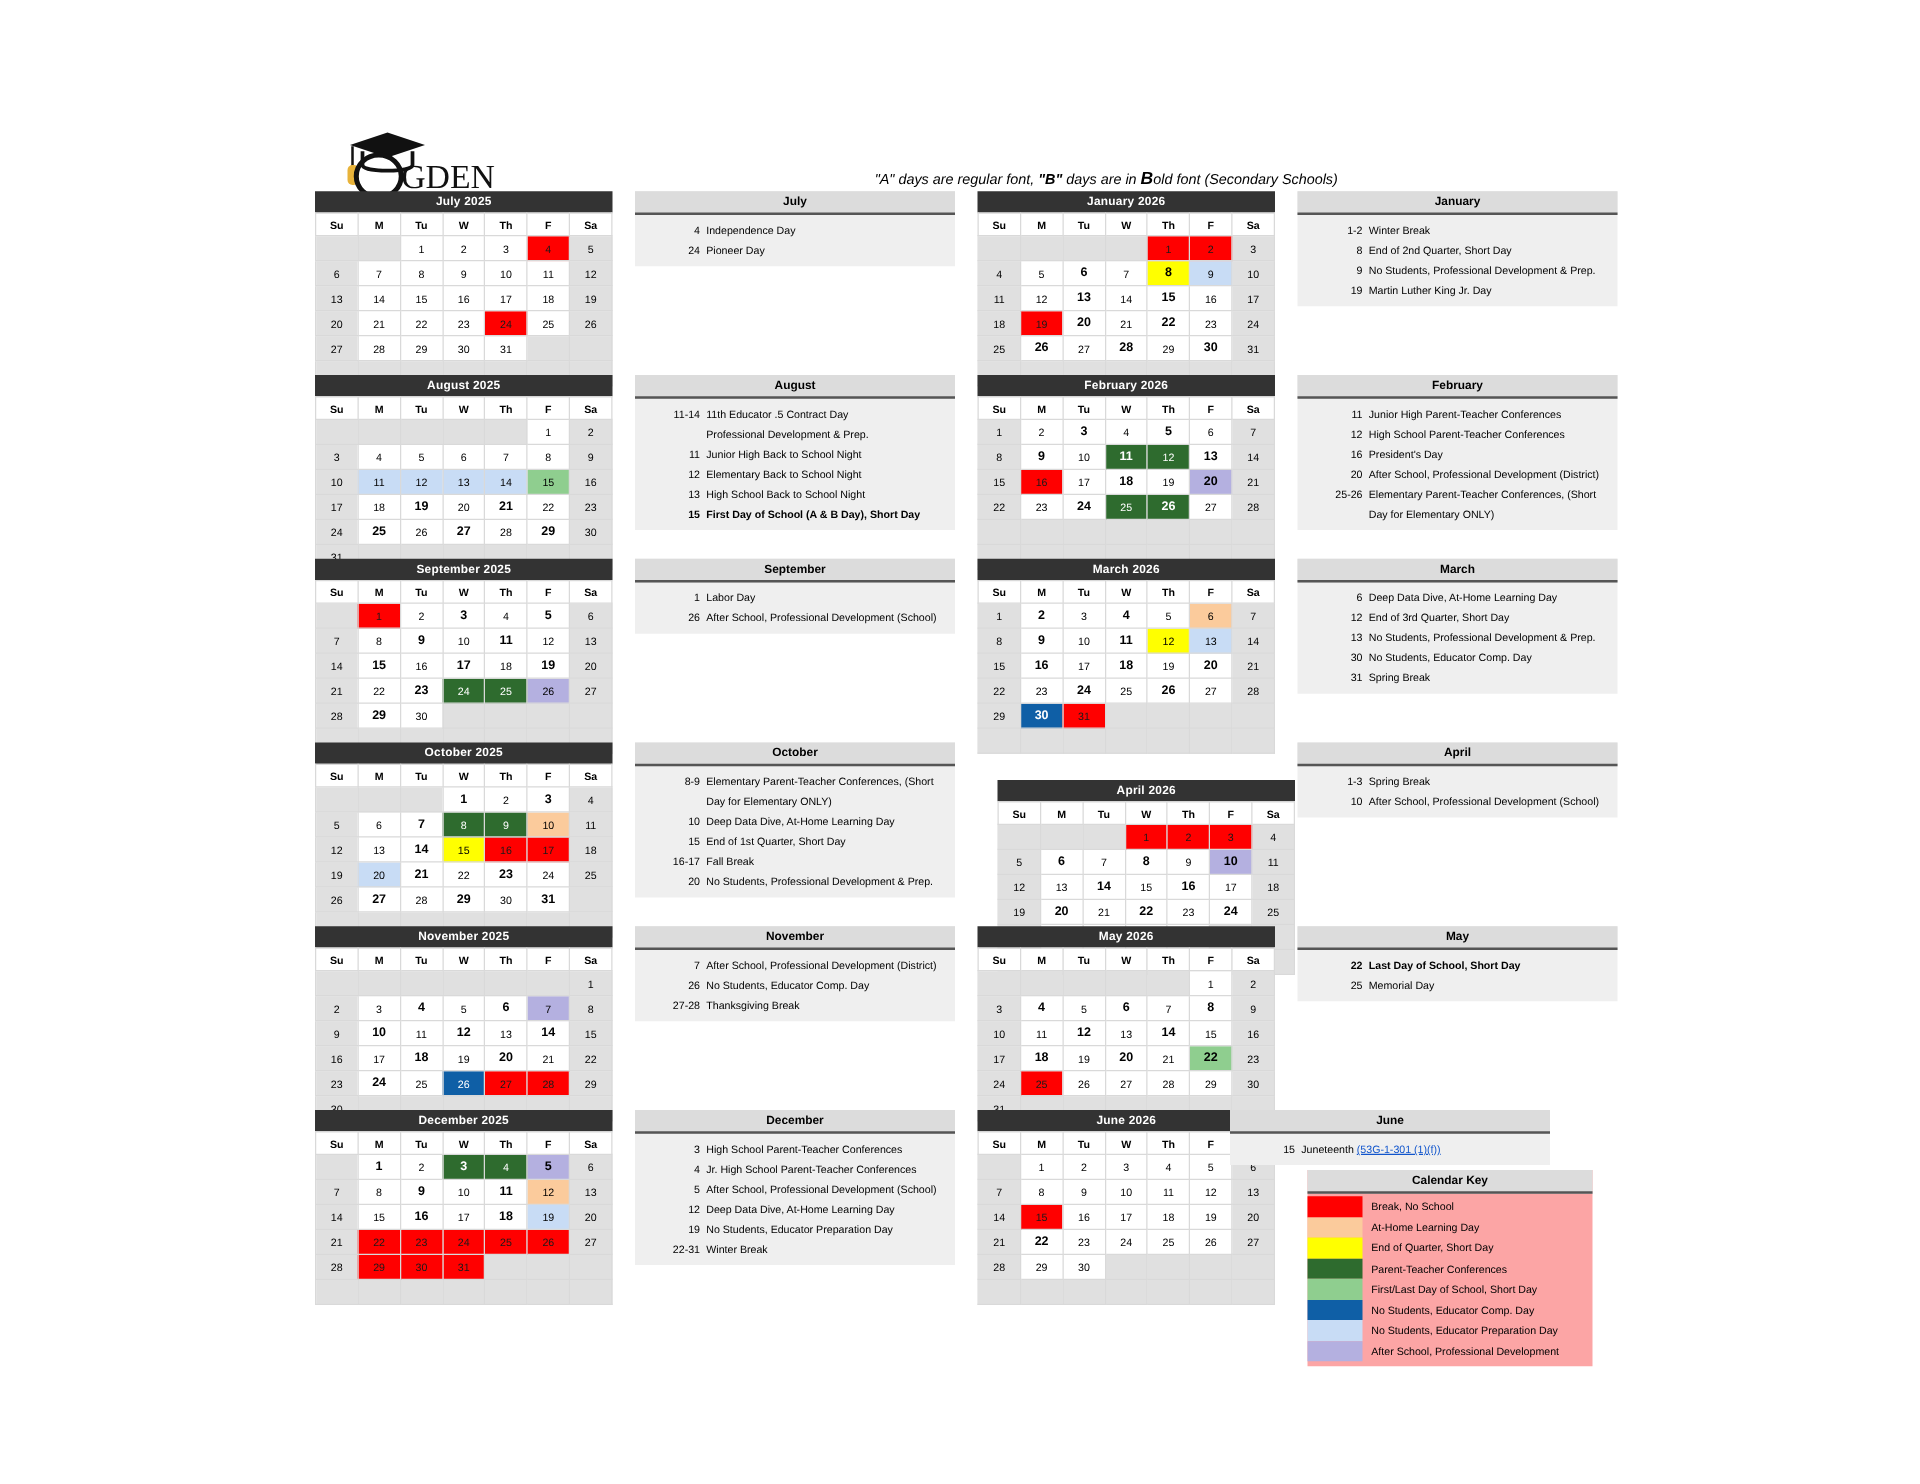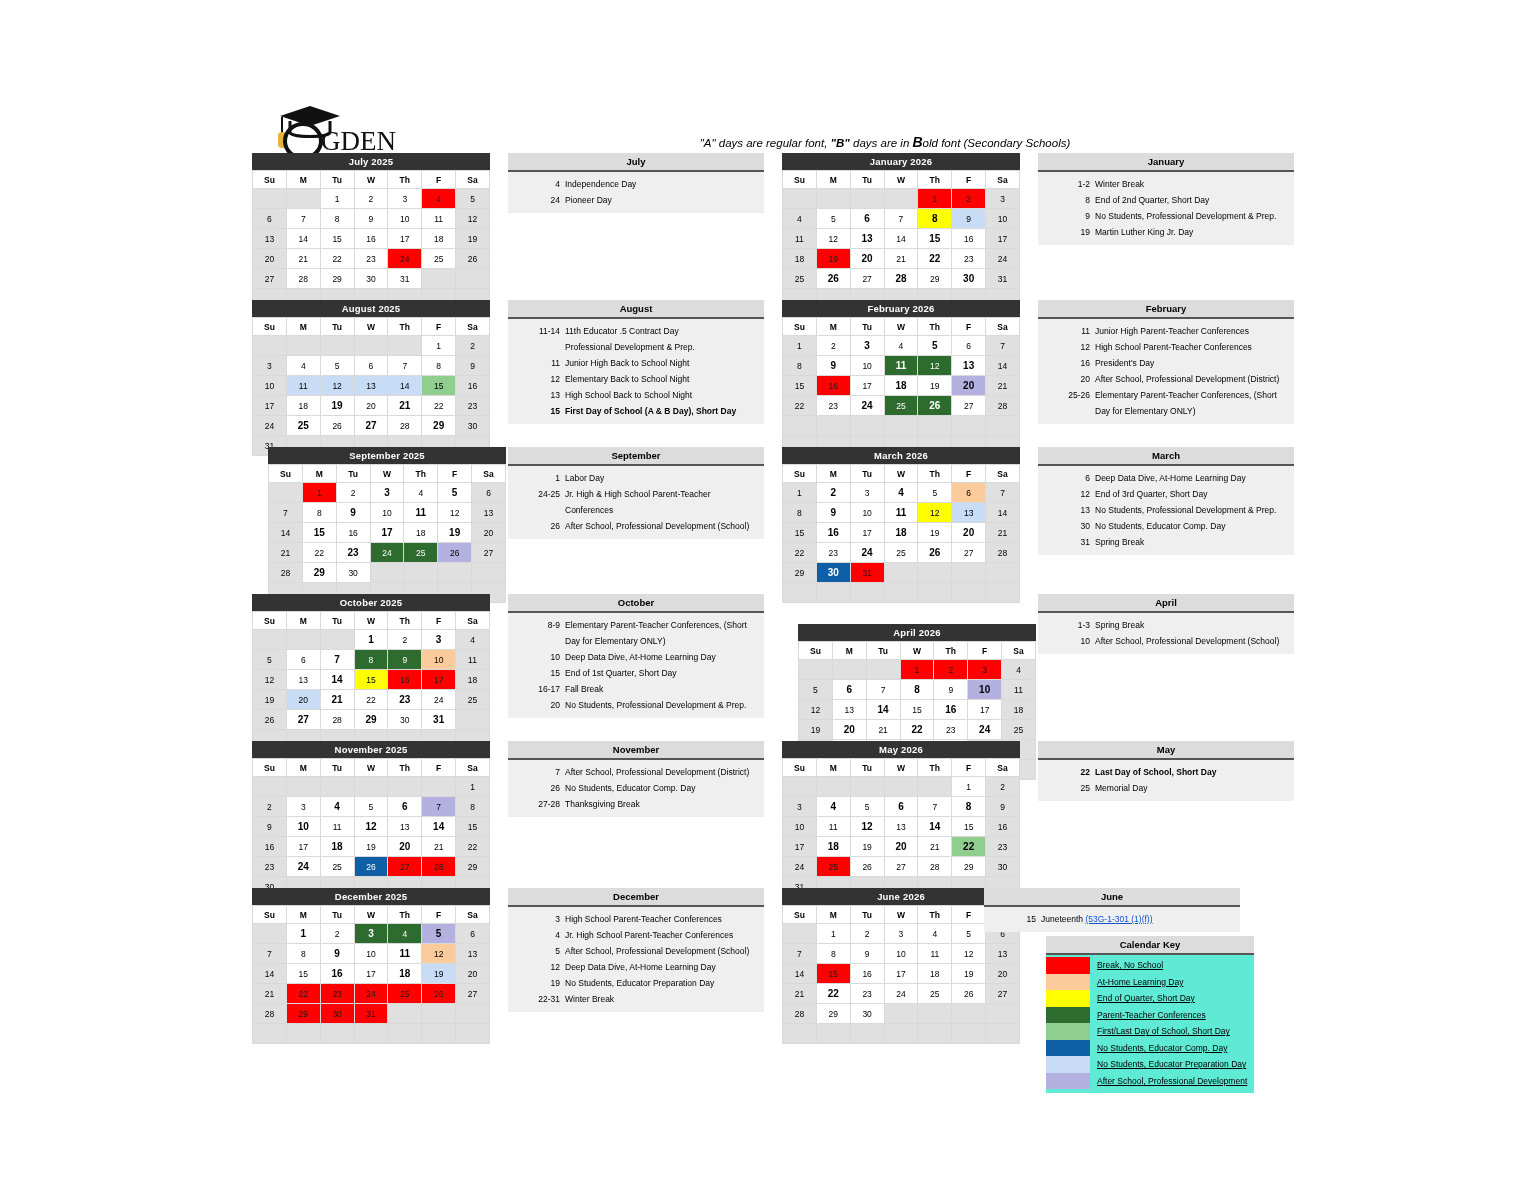--- a/index.html
+++ b/index.html
@@ -44,24 +44,24 @@
               padding:3px 0 3px;border-bottom:2px solid #555;}
   .evt .erows{padding:4px 0 5px;}
   .evt .erow{display:flex;font-size:8.5px;line-height:16px;}
   .evt .edate{width:52px;text-align:right;padding-right:5px;flex:none;}
   .evt .etext{flex:1;padding-right:4px;}
   .evt .erow.bold .edate,.evt .erow.bold .etext{font-weight:bold;}
   .evt .erow.cont .edate{visibility:hidden;}
   .evt a.lnk{color:#1155cc;text-decoration:underline;}
 
   
-  #key{position:absolute;left:1046px;top:936px;width:208px;background:#5eead4;}
+  #key{position:absolute;left:1046px;top:936px;width:228px;background:#fca5a5;}
   #key .khead{background:#dcdcdc;text-align:center;font-size:9.5px;font-weight:bold;
               padding:3px 0;border-bottom:2px solid #555;}
-  #key .krows{padding:2px 0 4px;text-decoration:underline;}
+  #key .krows{padding:2px 0 4px;}
   #key .krow{display:flex;align-items:center;height:16.5px;}
   #key .sw{width:44px;height:16.5px;flex:none;border:0;}
   #key .klbl{font-size:8.5px;padding-left:7px;}
 </style>
 </head>
 <body>
 
 <div id="sheet">
 
   <div id="logo">
@@ -220,21 +220,21 @@
               <td class="pad"></td>
               <td class="pad"></td>
               <td class="pad"></td>
               <td class="pad"></td>
               <td class="pad"></td>
               <td class="pad"></td>
             </tr>
           </tbody>
         </table>
       </div>
-      <div class="month" style="left: 252px; top: 447px; margin-left: 16px;">
+      <div class="month" style="left: 252px; top: 447px;">
         <div class="mhead">September 2025</div>
         <table class="cal">
           <thead>
             <tr>
               <th>Su</th>
               <th>M</th>
               <th>Tu</th>
               <th>W</th>
               <th>Th</th>
               <th>F</th>
@@ -990,24 +990,20 @@
             <div class="etext">First Day of School (A &amp; B Day), Short Day</div>
           </div>
         </div>
       </div>
       <div class="evt" style="left: 508px; top: 447px;">
         <div class="ehead">September</div>
         <div class="erows">
           <div class="erow">
             <div class="edate">1</div>
             <div class="etext">Labor Day</div>
-          </div>
-          <div class="erow">
-            <div class="edate">24-25</div>
-            <div class="etext">Jr. High &amp; High School Parent-Teacher Conferences</div>
           </div>
           <div class="erow">
             <div class="edate">26</div>
             <div class="etext">After School, Professional Development (School)</div>
           </div>
         </div>
       </div>
       <div class="evt" style="left: 508px; top: 594px;">
         <div class="ehead">October</div>
         <div class="erows">

